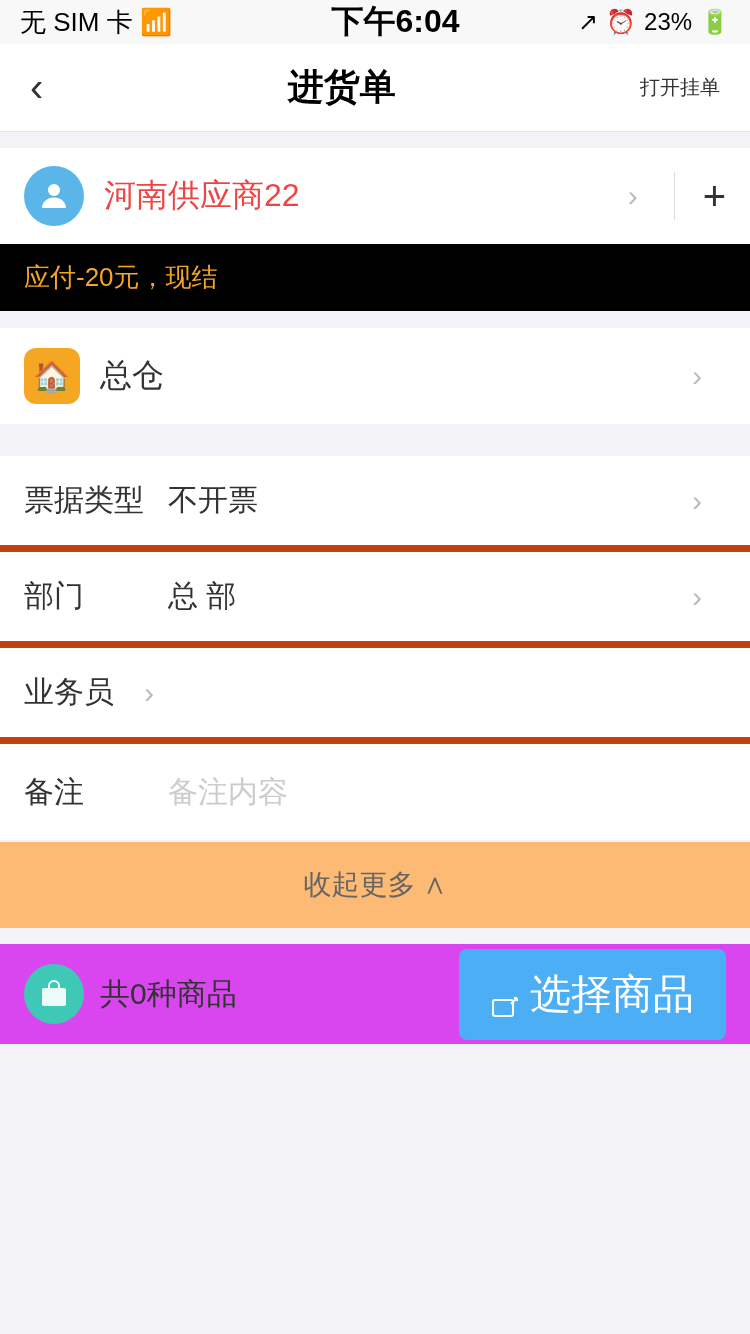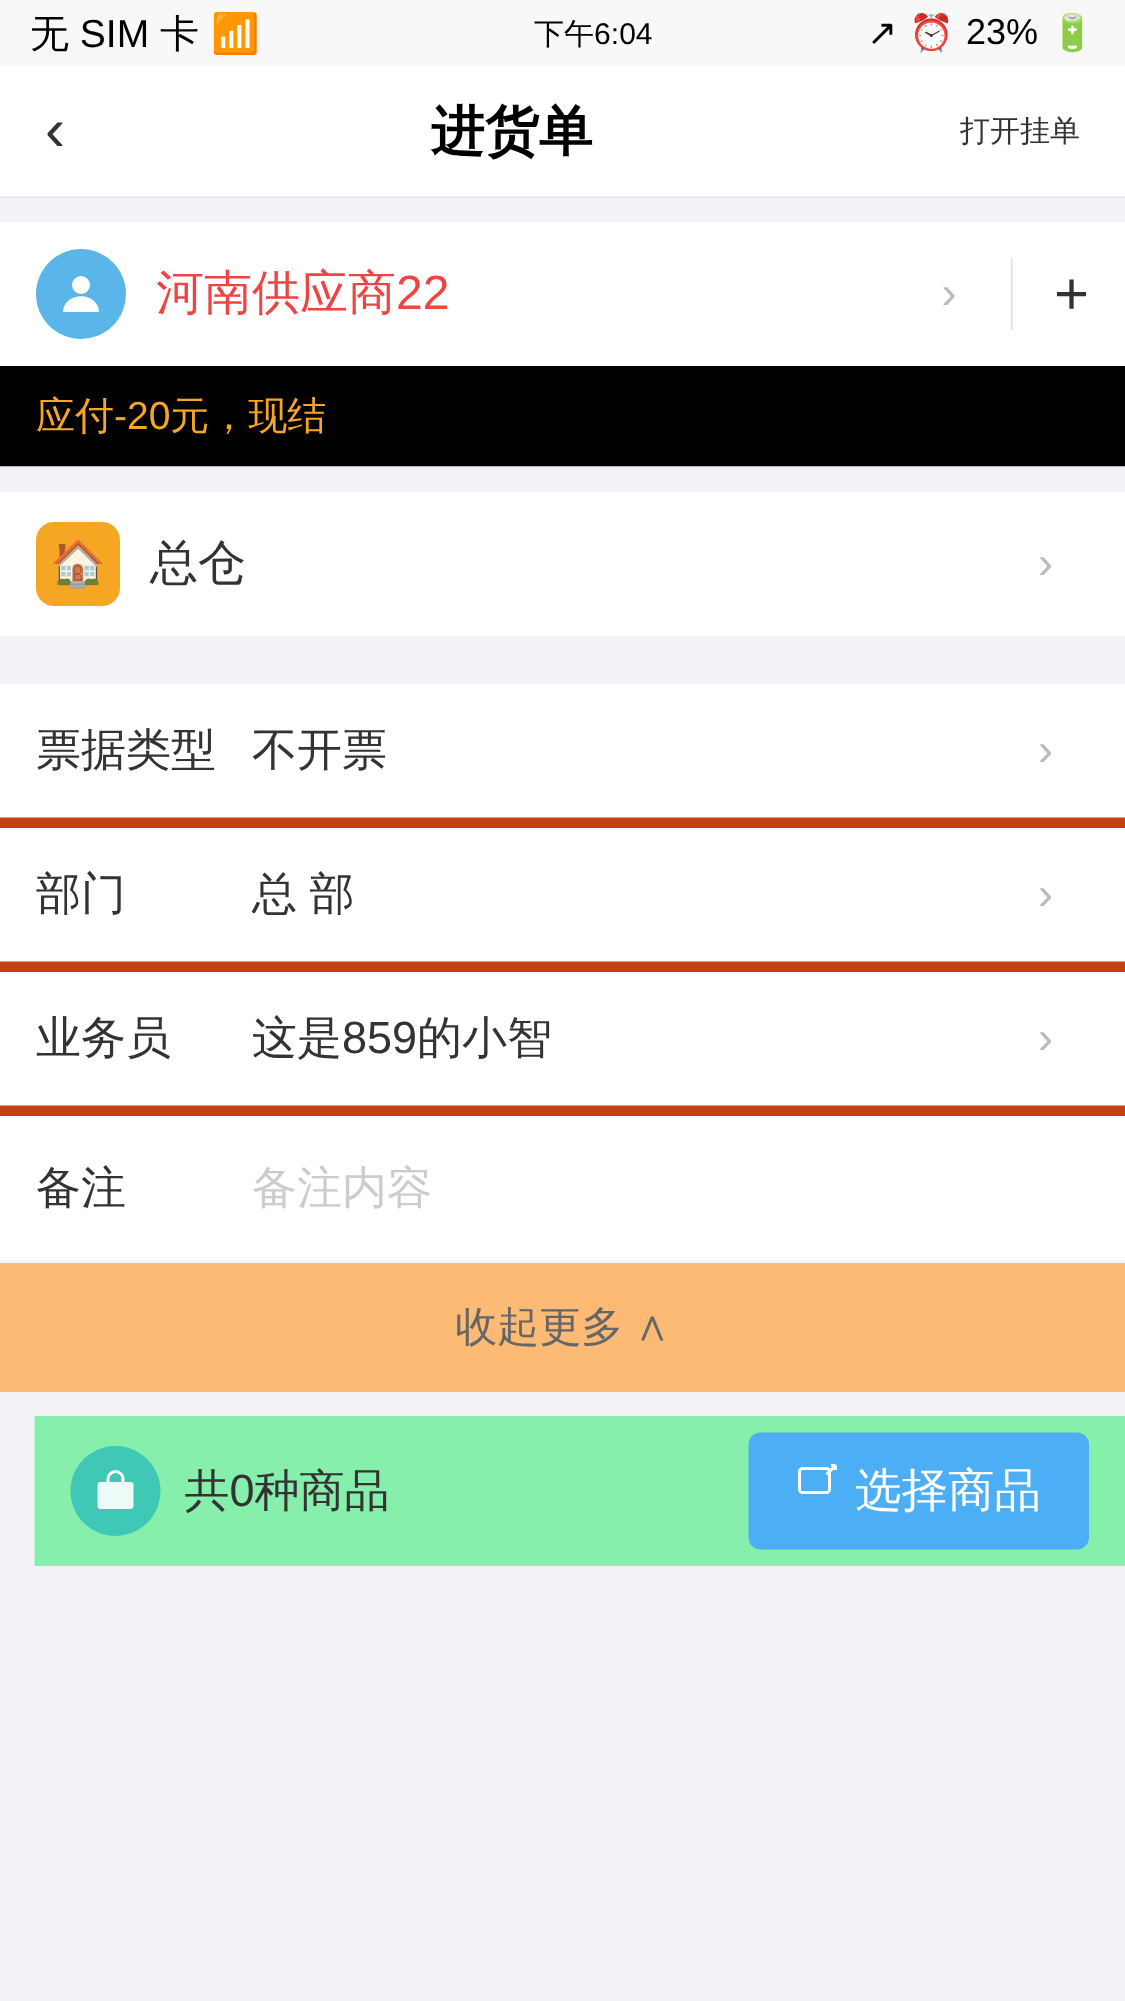--- a/index.html
+++ b/index.html
@@ -24,22 +24,22 @@
       font-size: 26px;
     }
     .status-left {
       display: flex;
       align-items: center;
       gap: 8px;
       font-size: 26px;
       color: #000;
     }
     .status-center {
-      font-size: 20px;
-      font-weight: 400;
+      font-size: 32px;
+      font-weight: 700;
       color: #000;
       margin-left: 40px;
     }
     .status-right {
       display: flex;
       align-items: center;
       gap: 8px;
       font-size: 24px;
       color: #000;
     }
@@ -206,53 +206,52 @@
       text-align: center;
       padding: 24px 0;
       font-size: 28px;
       color: #666;
       cursor: pointer;
       margin-top: 2px;
     }
 
     
     .bottom-bar {
-      background: #86efac;
+      background: #d946ef;
       display: flex;
       align-items: center;
       padding: 0 24px;
       height: 100px;
       margin-top: 16px;
-      margin-left: 23px;
     }
     .product-icon {
       width: 60px;
       height: 60px;
       border-radius: 50%;
       background: #3ec8b5;
       display: flex;
       align-items: center;
       justify-content: center;
       margin-right: 16px;
       flex-shrink: 0;
     }
     .product-count {
       flex: 1;
       font-size: 30px;
       color: #333;
     }
     .select-btn {
       background: #4caef5;
       color: #fff;
-      font-size: 31px;
+      font-size: 41px;
       padding: 18px 32px;
       border-radius: 8px;
       cursor: pointer;
       display: flex;
-      align-items: flex-start;
+      align-items: flex-end;
       gap: 11px;
       white-space: nowrap;
     }
 
     
     .gray-fill {
       width: 750px;
       background: #f2f2f7;
       flex: 1;
       min-height: 300px;
@@ -320,21 +319,20 @@
   </div>
 
   <div class="form-row">
     <span class="form-label">部门</span>
     <span class="form-value">总 部</span>
     <span class="chevron-right">›</span>
   </div>
 
   <div class="form-row">
     <span class="form-label">业务员</span>
-    <span class="form-value">这是859的小智</span>
     <span class="chevron-right">›</span>
   </div>
 
   <div class="form-row">
     <span class="form-label">备注</span>
     <span class="form-value placeholder">备注内容</span>
   </div>
 </div>
 
 <div class="collapse-btn">收起更多 ∧</div>

